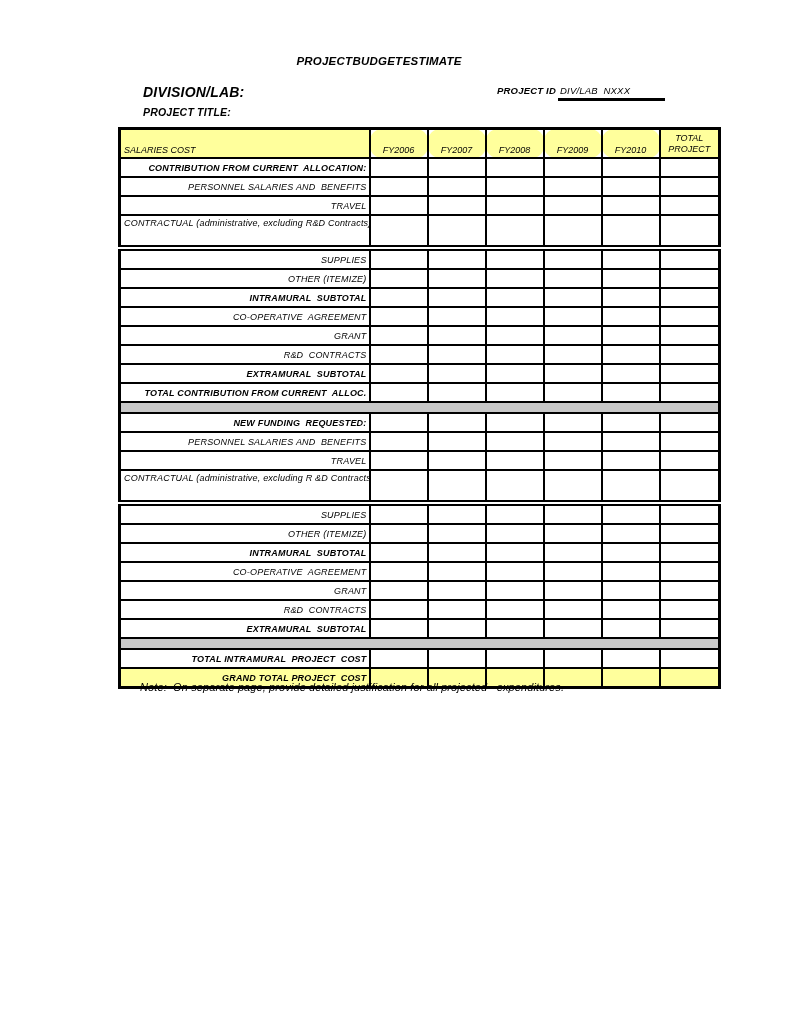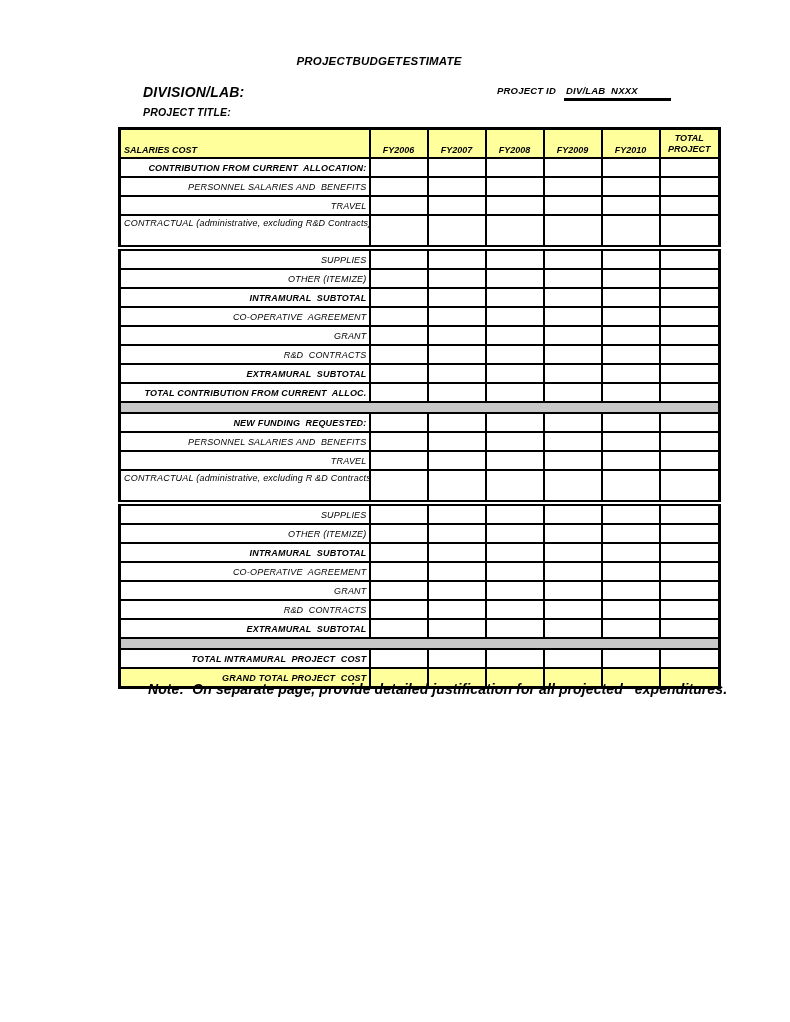--- a/index.html
+++ b/index.html
@@ -39,70 +39,69 @@
   .project-id{
     position:absolute;top:85px;left:497px;
     font-size:9.5px;letter-spacing:0.2px;
   }
   .project-id .pid-label{font-weight:bold;}
   .project-id .pid-value{
     display:inline-block;
     border-bottom:3px solid var(--border);
     min-width:103px;
     padding:0 2px 2px 2px;
-    margin-left:8px;
+    margin-left:2px;
     white-space:pre;
-    font-weight:bold;
   }
   table.budget{
     position:absolute;
     top:127px;left:118px;
     width:600px;
     border-collapse:collapse;
     table-layout:fixed;
     border:3px solid var(--border);
   }
   table.budget th, table.budget td{
     border:2px solid var(--border);
     overflow:hidden;
   }
   thead th{
     background:var(--yellow);
     height:25px;
     vertical-align:bottom;
     font-size:9px;
-    font-weight:bold;
+    font-weight:normal;
     font-style:italic;
     padding:0 2px 2px 2px;
   }
   th.label-col{text-align:left;padding-left:3px;}
-  th.year-col{text-align:center;}
+  th.year-col{text-align:center;border-radius:12px;}
   th.total-col{text-align:center;line-height:11px;}
   tbody td{height:17px;font-size:9px;padding:0;background:#fff;}
   td.label-cell{
     text-align:right;
     vertical-align:middle;
     padding:0 2px 0 3px;
     white-space:pre;
     letter-spacing:0.2px;
   }
   td.value-cell{cursor:cell;}
   tr.section td.label-cell,
   tr.subtotal td.label-cell,
   tr.grand td.label-cell{font-weight:bold;}
   tr.item_tall td{height:27px;}
   tr.item_tall td.label-cell{vertical-align:top;padding-top:2px;}
   tr.double-top td{border-top:6px double var(--border);}
   tr.spacer-row td{background:var(--gray);height:9px;}
   tr.grand td{background:var(--yellow);}
   .footer-note{
     position:absolute;
-    top:681px;left:148px;
-    font-size:14px;
-    font-weight:bold;
+    top:681px;left:140px;
+    font-size:11px;
+    font-weight:normal;
     white-space:pre;
     letter-spacing:0.1px;
   }
 </style>
 </head>
 <body>
 
 <div class="page">
 
   <div class="doc-title">PROJECT BUDGET ESTIMATE</div>

